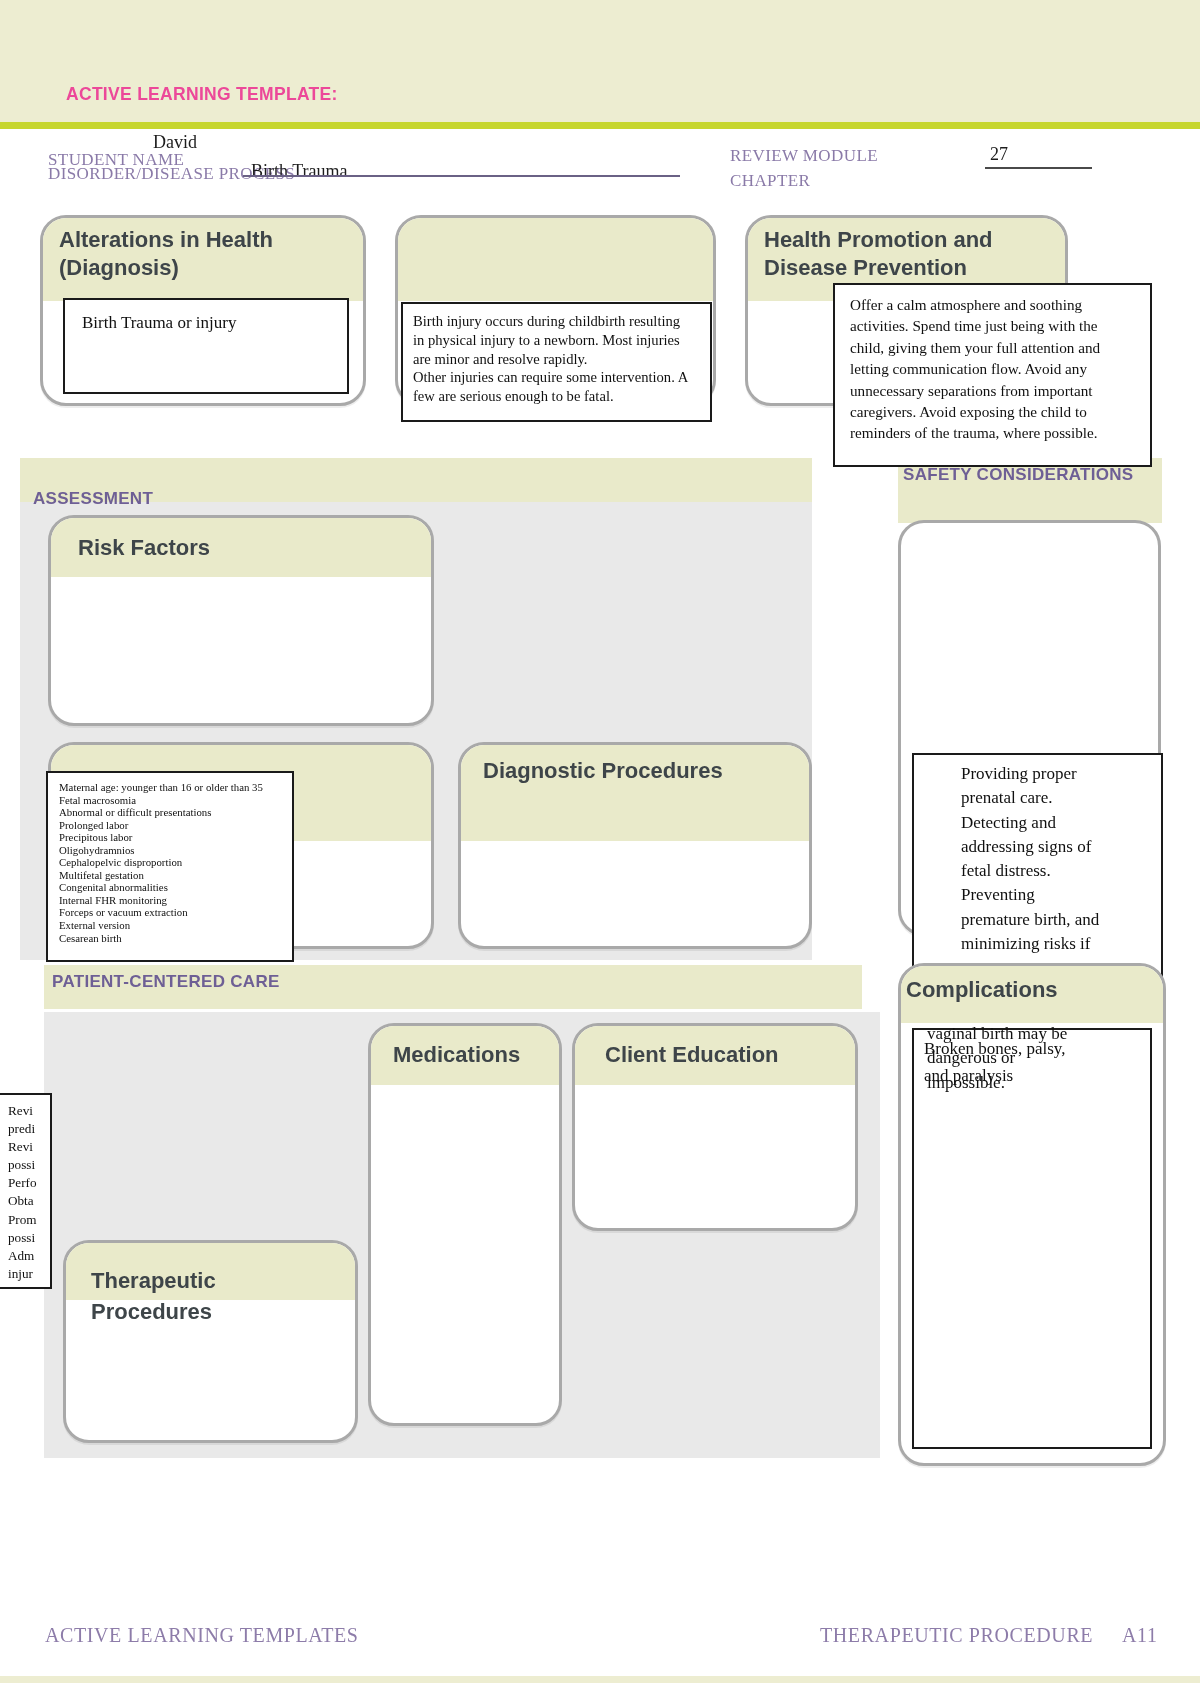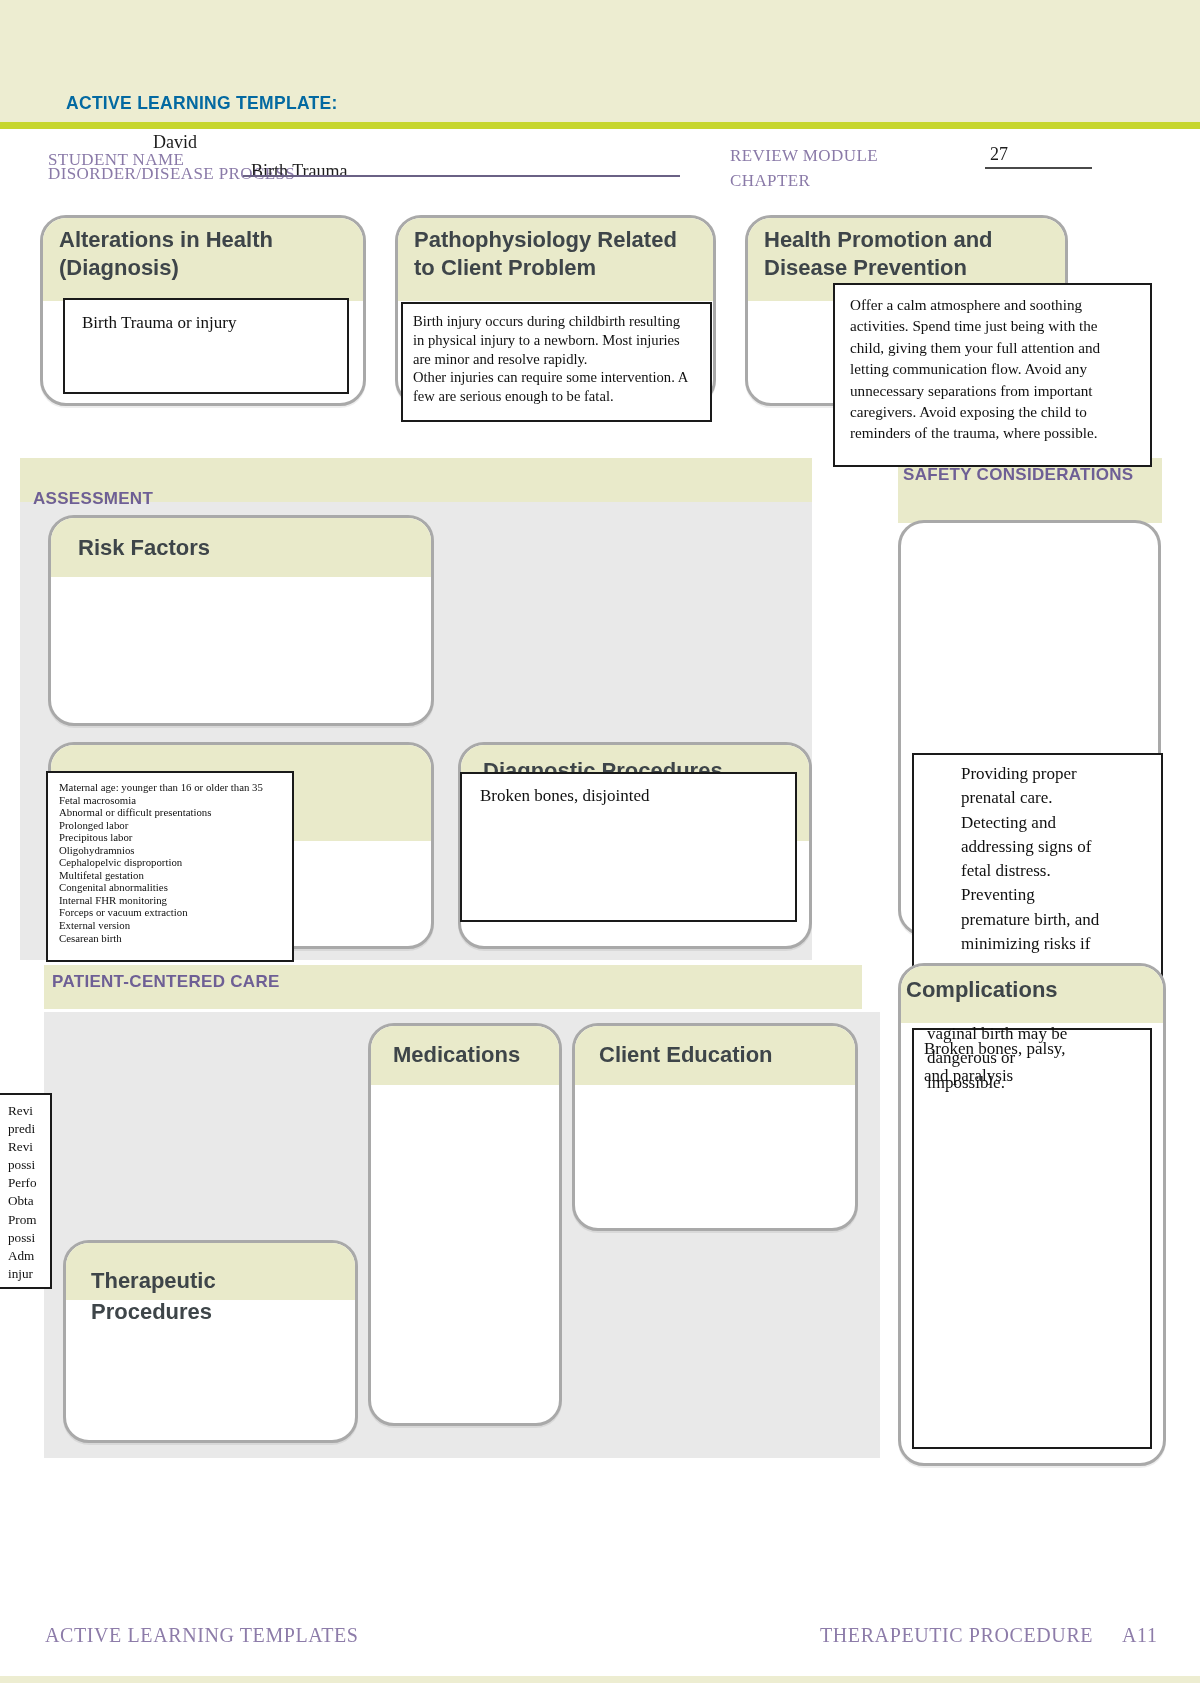--- a/index.html
+++ b/index.html
@@ -2,21 +2,21 @@
 <html><head>
 <meta charset="utf-8">
 <style>
   html,body{margin:0;padding:0;background:#fff;}
   #page{position:relative;width:1200px;height:1698px;background:#ffffff;overflow:hidden;
         font-family:"Liberation Sans",sans-serif;}
   .abs{position:absolute;}
   
   .band{background:#ededd1;}
   .accent{background:#c6d62e;}
-  .tpl-label{font:bold 17.5px "Liberation Sans",sans-serif;color:#0369a1;letter-spacing:.3px;margin-top:9px;}
+  .tpl-label{font:bold 17.5px "Liberation Sans",sans-serif;color:#ec4899;letter-spacing:.3px;}
   .big-title{font-style:italic;font-family:"Liberation Serif",serif;font-size:64px;color:#2c3033;}
   .plabel{font-family:"Liberation Serif",serif;font-size:17px;color:#8a7aa8;letter-spacing:.4px;}
   .pvalue{font-family:"Liberation Serif",serif;font-size:18px;color:#1d1d1d;}
   .rule{background:#6a6185;height:2px;}
   .rule2{background:#4a4a4a;height:2px;}
   
   .gray{background:#e9e9e9;}
   .secband{background:#e9eaca;}
   .seclabel{font:bold 17px "Liberation Sans",sans-serif;color:#6e5f95;letter-spacing:.3px;}
   
@@ -50,21 +50,20 @@
   <div class="abs plabel" style="left:730px;top:171px;">CHAPTER</div>
   <div class="abs pvalue" style="left:990px;top:144px;">27</div>
   <div class="abs rule2" style="left:985px;top:167px;width:107px;"></div>
 
   <div class="card z3" style="left:40px;top:215px;width:320px;height:185px;">
     <div class="card-head" style="height:83px;"></div>
     <div class="card-title" style="left:16px;top:8px;width:280px;">Alterations in Health (Diagnosis)</div>
   </div>
   <div class="card z3" style="left:395px;top:215px;width:315px;height:185px;">
     <div class="card-head" style="height:83px;"></div>
-    <div class="card-title" style="left:16px;top:8px;width:285px;">Pathophysiology Related to Client Problem</div>
   </div>
   <div class="card z3" style="left:745px;top:215px;width:317px;height:185px;">
     <div class="card-head" style="height:83px;"></div>
     <div class="card-title" style="left:16px;top:8px;width:292px;">Health Promotion and Disease Prevention</div>
   </div>
 
   <div class="fbox z5" style="left:63px;top:298px;width:282px;height:92px;">
     <div class="ftext" style="font-size:17px;line-height:1.4;padding:11px 10px 0 17px;">Birth Trauma or injury</div>
   </div>
   <div class="fbox z5" style="left:401px;top:302px;width:307px;height:116px;">
@@ -112,23 +111,20 @@
 Oligohydramnios
 Cephalopelvic disproportion
 Multifetal gestation
 Congenital abnormalities
 Internal FHR monitoring
 Forceps or vacuum extraction
 External version
 Cesarean birth</div>
   </div>
 
-  <div class="fbox z5" style="left:460px;top:772px;width:333px;height:146px;">
-    <div class="ftext" style="font-size:17px;line-height:1.4;padding:10px 6px 0 18px;">Broken bones, disjointed</div>
-  </div>
 
   <div class="card z3" style="left:898px;top:520px;width:257px;height:410px;"></div>
   <div class="fbox z4" style="left:912px;top:753px;width:215px;height:274px;padding-left:32px;">
     <div class="ftext" style="font-size:17px;line-height:24.3px;padding:7px 2px 0 15px;">Providing proper
 prenatal care.
 Detecting and
 addressing signs of
 fetal distress.
 Preventing
 premature birth, and
@@ -149,21 +145,21 @@
   <div class="abs secband z2" style="left:44px;top:965px;width:818px;height:44px;"></div>
   <div class="abs seclabel z2" style="left:52px;top:972px;">PATIENT-CENTERED CARE</div>
   <div class="abs gray z1" style="left:44px;top:1012px;width:836px;height:446px;"></div>
 
   <div class="card z3" style="left:368px;top:1023px;width:188px;height:397px;">
     <div class="card-head" style="height:59px;"></div>
     <div class="card-title" style="left:22px;top:15px;">Medications</div>
   </div>
   <div class="card z3" style="left:572px;top:1023px;width:280px;height:202px;">
     <div class="card-head" style="height:59px;"></div>
-    <div class="card-title" style="left:24px;top:15px;">Client Education</div>
+    <div class="card-title" style="left:30px;top:15px;">Client Education</div>
   </div>
   <div class="card z3" style="left:63px;top:1240px;width:289px;height:197px;">
     <div class="card-head" style="height:57px;"></div>
     <div class="card-title" style="left:25px;top:22px;width:160px;line-height:31px;">Therapeutic Procedures</div>
   </div>
 
   <div class="fbox z5" style="left:-58px;top:1093px;width:106px;height:192px;border-width:2.5px;">
     <div class="ftext" style="font-size:13.2px;line-height:18.1px;padding:7px 0 0 64px;">Revi
 predi
 Revi

